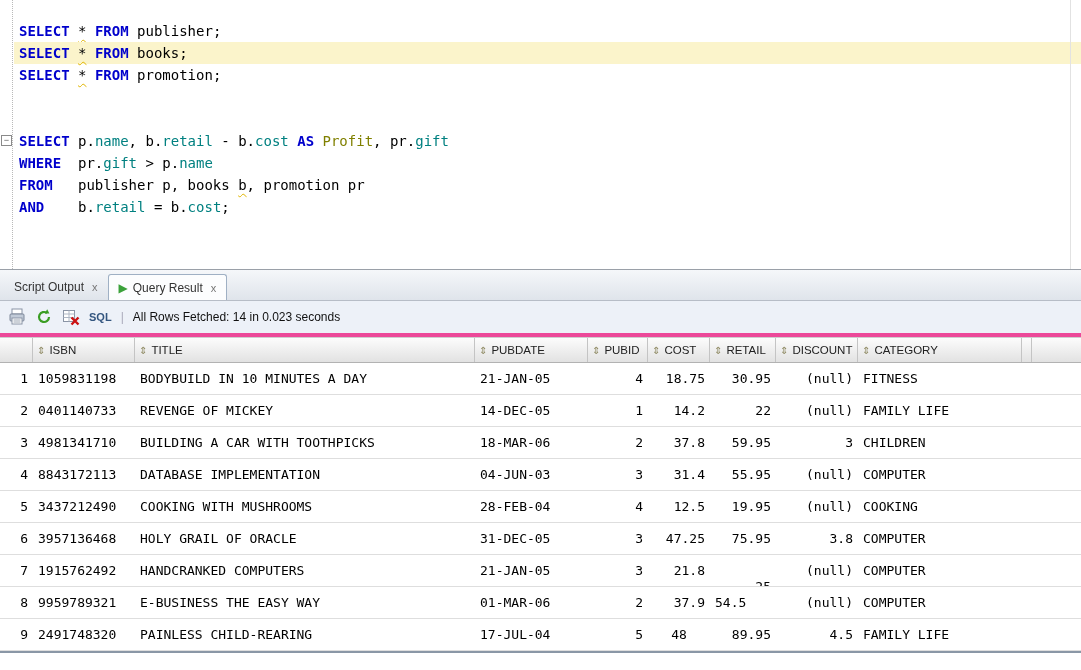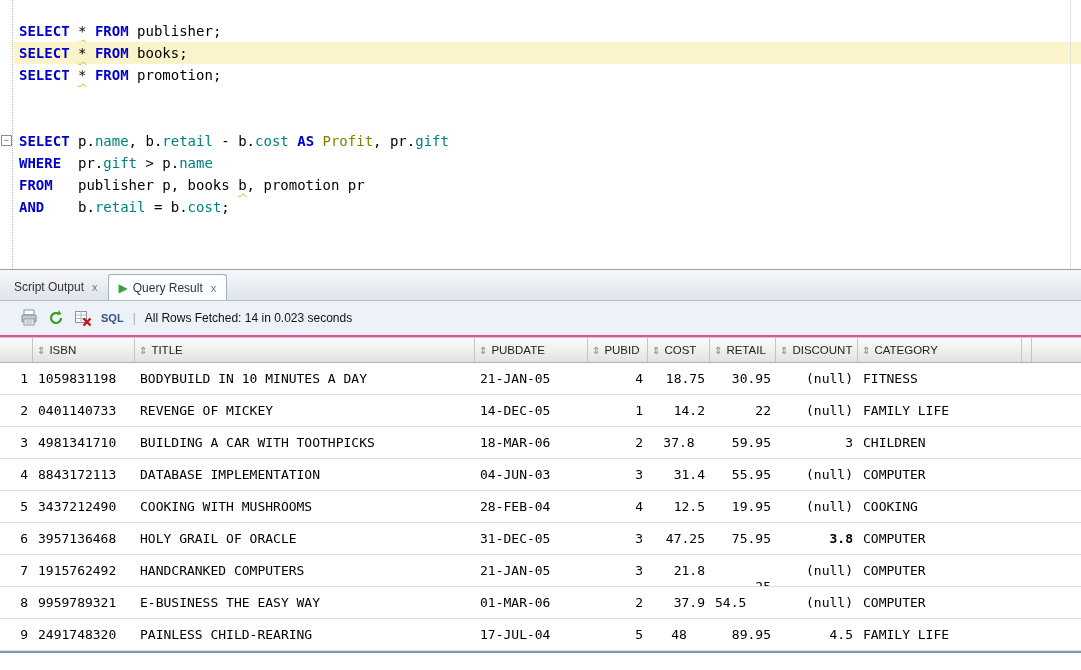--- a/index.html
+++ b/index.html
@@ -29,22 +29,22 @@
   
   .tabbar { height:31px; background:linear-gradient(#f5f7fa,#dfe4eb); border-bottom:1px solid #b7bdc7;
     display:flex; align-items:flex-end; padding-left:4px; }
   .tab { display:flex; align-items:center; gap:5px; padding:0 10px; font-size:12px; color:#333;
     height:26px; cursor:default; }
   .tab.active { background:#fcfdfe; border:1px solid #9fb0c4; border-bottom:none; border-radius:3px 3px 0 0; }
   .tab-close { color:#777; font-size:11px; margin-left:3px; }
   .play-icon { color:#3aa13a; font-size:12px; }
 
   
-  .toolbar { height:36px; background:#edf1f8; border-bottom:2px solid #ec4899;
-    display:flex; align-items:center; padding-left:20px; gap:9px; }
+  .toolbar { height:36px; background:#edf1f8; border-bottom:4px solid #ec4899;
+    display:flex; align-items:center; padding-left:8px; gap:9px; }
   .tb-icon { width:18px; height:18px; display:inline-block; }
   .sql-lbl { font-size:11px; font-weight:bold; color:#33557f; }
   .tb-sep { color:#aab; font-size:12px; }
   .status { font-size:12px; color:#111; }
 
   
   .ghead { display:flex; height:26px; background:linear-gradient(#fcfcfc,#e2e2e2);
     border-top:1px solid #cfcfcf; border-bottom:1px solid #b2b2b2; }
   .hcell { display:flex; align-items:center; gap:4px; padding:0 4px; border-right:1px solid #c4c4c4;
     font-size:11.5px; color:#222; overflow:hidden; white-space:nowrap; flex:none; }
@@ -177,21 +177,21 @@
         <div class="gcell" style="width: 66px; text-align: right;">22</div>
         <div class="gcell" style="width: 82px; text-align: right;">(null)</div>
         <div class="gcell" style="width: 164px; text-align: left;">FAMILY LIFE</div>
       </div>
       <div class="grow">
         <div class="gcell" style="width: 33px; text-align: right;">3</div>
         <div class="gcell" style="width: 102px; text-align: left;">4981341710</div>
         <div class="gcell" style="width: 340px; text-align: left;">BUILDING A CAR WITH TOOTHPICKS</div>
         <div class="gcell" style="width: 113px; text-align: left;">18-MAR-06</div>
         <div class="gcell" style="width: 60px; text-align: right;">2</div>
-        <div class="gcell" style="width: 62px; text-align: center;">37.8</div>
+        <div class="gcell" style="width: 62px; text-align: right;">37.8</div>
         <div class="gcell" style="width: 66px; text-align: right;">59.95</div>
         <div class="gcell" style="width: 82px; text-align: right;">3</div>
         <div class="gcell" style="width: 164px; text-align: left;">CHILDREN</div>
       </div>
       <div class="grow">
         <div class="gcell" style="width: 33px; text-align: right;">4</div>
         <div class="gcell" style="width: 102px; text-align: left;">8843172113</div>
         <div class="gcell" style="width: 340px; text-align: left;">DATABASE IMPLEMENTATION</div>
         <div class="gcell" style="width: 113px; text-align: left;">04-JUN-03</div>
         <div class="gcell" style="width: 60px; text-align: right;">3</div>
@@ -212,21 +212,21 @@
         <div class="gcell" style="width: 164px; text-align: left;">COOKING</div>
       </div>
       <div class="grow">
         <div class="gcell" style="width: 33px; text-align: right;">6</div>
         <div class="gcell" style="width: 102px; text-align: left;">3957136468</div>
         <div class="gcell" style="width: 340px; text-align: left;">HOLY GRAIL OF ORACLE</div>
         <div class="gcell" style="width: 113px; text-align: left;">31-DEC-05</div>
         <div class="gcell" style="width: 60px; text-align: right;">3</div>
         <div class="gcell" style="width: 62px; text-align: right;">47.25</div>
         <div class="gcell" style="width: 66px; text-align: right;">75.95</div>
-        <div class="gcell" style="width: 82px; text-align: right; font-weight: bold;">3.8</div>
+        <div class="gcell" style="width: 82px; text-align: right;">3.8</div>
         <div class="gcell" style="width: 164px; text-align: left;">COMPUTER</div>
       </div>
       <div class="grow">
         <div class="gcell" style="width: 33px; text-align: right;">7</div>
         <div class="gcell" style="width: 102px; text-align: left;">1915762492</div>
         <div class="gcell" style="width: 340px; text-align: left;">HANDCRANKED COMPUTERS</div>
         <div class="gcell" style="width: 113px; text-align: left;">21-JAN-05</div>
         <div class="gcell" style="width: 60px; text-align: right;">3</div>
         <div class="gcell" style="width: 62px; text-align: right;">21.8</div>
         <div class="gcell" style="width: 66px; text-align: right; margin-top: 16px;">25</div>

